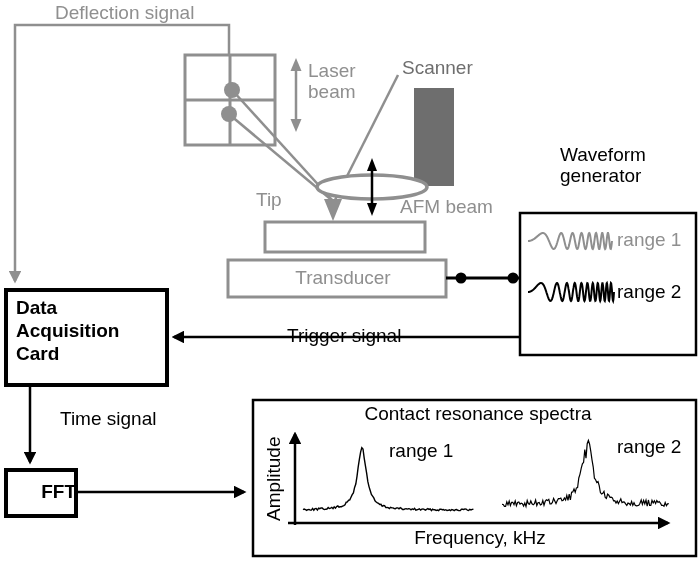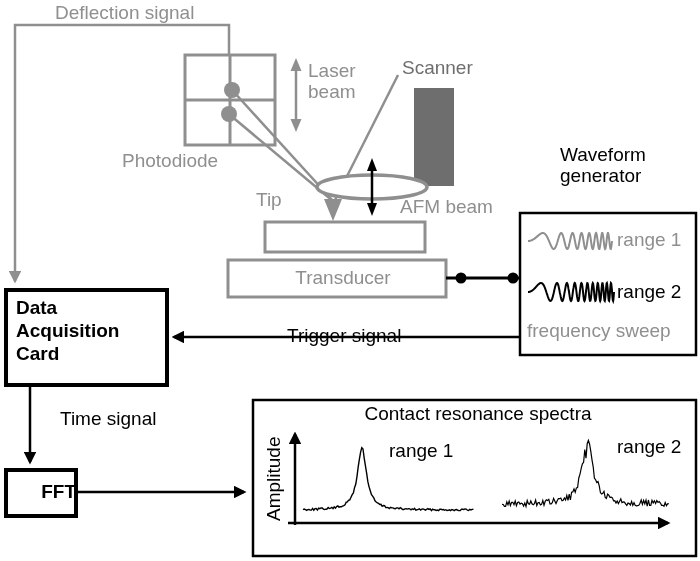--- a/index.html
+++ b/index.html
@@ -90,51 +90,50 @@
 
     <rect x="253" y="400" width="443" height="156" fill="#ffffff" stroke="#000000" stroke-width="2.5"></rect>
     <line x1="295" y1="525" x2="295" y2="434" stroke="#000000" stroke-width="2.5" marker-end="url(#mB)"></line>
     <line x1="288" y1="523" x2="668" y2="523" stroke="#000000" stroke-width="2.5" marker-end="url(#mB)"></line>
     <polyline points="303.0,509.7 304.2,509.0 305.4,509.5 306.6,510.4 307.8,509.7 309.0,509.4 310.2,510.1 311.4,510.1 312.6,508.4 313.8,510.2 315.0,508.6 316.2,508.5 317.4,510.1 318.6,508.1 319.8,508.7 321.0,507.9 322.2,508.0 323.4,509.1 324.6,509.6 325.8,509.2 327.0,509.0 328.2,507.5 329.4,508.5 330.6,508.1 331.8,507.4 333.0,508.7 334.2,506.8 335.4,508.1 336.6,506.5 337.8,505.9 339.0,507.1 340.2,506.8 341.4,506.7 342.6,506.1 343.8,505.6 345.0,504.7 346.2,502.2 347.4,501.9 348.6,500.2 349.8,499.9 351.0,497.3 352.2,494.6 353.4,492.9 354.6,487.4 355.8,484.0 357.0,476.3 358.2,466.8 359.4,459.1 360.6,452.1 361.8,447.6 363.0,449.0 364.2,458.2 365.4,465.6 366.6,472.9 367.8,481.4 369.0,486.6 370.2,490.5 371.4,494.4 372.6,496.1 373.8,497.9 375.0,500.8 376.2,502.0 377.4,502.9 378.6,503.4 379.8,504.5 381.0,504.3 382.2,506.3 383.4,505.5 384.6,505.7 385.8,507.6 387.0,507.4 388.2,507.6 389.4,508.5 390.6,507.3 391.8,507.9 393.0,507.9 394.2,508.5 395.4,508.7 396.6,507.9 397.8,507.9 399.0,508.9 400.2,507.7 401.4,508.4 402.6,509.5 403.8,509.5 405.0,508.9 406.2,508.8 407.4,509.1 408.6,508.6 409.8,508.8 411.0,509.9 412.2,508.8 413.4,509.5 414.6,508.4 415.8,510.1 417.0,509.8 418.2,509.3 419.4,508.8 420.6,510.1 421.8,509.1 423.0,508.9 424.2,509.4 425.4,510.1 426.6,509.3 427.8,508.6 429.0,509.4 430.2,508.8 431.4,510.6 432.6,509.2 433.8,509.8 435.0,509.8 436.2,510.5 437.4,510.1 438.6,510.6 439.8,509.2 441.0,509.2 442.2,509.7 443.4,509.5 444.6,510.3 445.8,509.7 447.0,510.6 448.2,510.3 449.4,509.8 450.6,510.6 451.8,509.5 453.0,509.9 454.2,510.6 455.4,509.7 456.6,509.5 457.8,510.3 459.0,510.6 460.2,510.6 461.4,509.2 462.6,509.3 463.8,509.5 465.0,508.9 466.2,509.1 467.4,510.2 468.6,510.5 469.8,509.3 471.0,509.9 472.2,509.4 473.4,509.2" fill="none" stroke="#000000" stroke-width="1.4"></polyline>
     <polyline points="502.0,504.3 503.2,504.5 504.4,506.3 505.6,506.3 506.8,501.9 508.0,504.7 509.2,501.1 510.4,505.6 511.6,502.4 512.8,502.3 514.0,504.7 515.2,500.9 516.4,505.7 517.6,502.5 518.8,502.0 520.0,504.1 521.2,503.2 522.4,503.7 523.6,506.1 524.8,503.0 526.0,506.4 527.2,500.5 528.4,503.8 529.6,504.2 530.8,500.9 532.0,503.8 533.2,504.8 534.4,503.6 535.6,500.0 536.8,505.5 538.0,502.7 539.2,502.4 540.4,504.9 541.6,504.4 542.8,500.4 544.0,505.2 545.2,501.3 546.4,499.7 547.6,500.4 548.8,499.3 550.0,503.9 551.2,503.8 552.4,502.4 553.6,498.4 554.8,500.9 556.0,503.5 557.2,500.8 558.4,498.7 559.6,498.7 560.8,498.0 562.0,500.8 563.2,500.3 564.4,497.9 565.6,500.0 566.8,495.5 568.0,500.3 569.2,494.0 570.4,499.9 571.6,492.2 572.8,491.9 574.0,488.9 575.2,492.3 576.4,487.9 577.6,487.6 578.8,478.0 580.0,474.1 581.2,468.3 582.4,463.8 583.6,462.3 584.8,449.5 586.0,458.1 587.2,443.7 588.4,440.4 589.6,444.2 590.8,451.3 592.0,459.8 593.2,466.8 594.4,478.2 595.6,479.7 596.8,482.5 598.0,481.6 599.2,485.7 600.4,492.6 601.6,494.0 602.8,493.4 604.0,491.4 605.2,497.5 606.4,498.5 607.6,494.1 608.8,495.2 610.0,497.3 611.2,497.1 612.4,497.9 613.6,500.9 614.8,500.7 616.0,503.1 617.2,501.1 618.4,503.6 619.6,501.3 620.8,498.9 622.0,502.6 623.2,501.9 624.4,502.1 625.6,503.9 626.8,505.4 628.0,503.1 629.2,503.6 630.4,505.0 631.6,501.4 632.8,505.4 634.0,502.7 635.2,505.2 636.4,505.8 637.6,505.7 638.8,505.3 640.0,503.3 641.2,500.0 642.4,504.4 643.6,500.4 644.8,503.8 646.0,500.1 647.2,506.2 648.4,500.0 649.6,505.5 650.8,505.5 652.0,500.3 653.2,502.9 654.4,500.8 655.6,503.5 656.8,500.5 658.0,502.4 659.2,501.6 660.4,503.0 661.6,505.3 662.8,505.3 664.0,506.3 665.2,502.6 666.4,505.6 667.6,503.8 668.8,503.6" fill="none" stroke="#000000" stroke-width="1.2"></polyline>
   </svg>
 
   <div class="lbl gray" style="left:55px; top:2px;">Deflection signal</div>
 
-  <div class="lbl gray" style="left:122px; top:150px;">Photodiode</div>
 
   <div class="lbl gray" style="left:308px; top:60px; width:64px;">Laser beam</div>
 
   <div class="lbl dgray" style="left:402px; top:57px;">Scanner</div>
 
   <div class="lbl gray" style="left:256px; top:189px;text-align:center;">Tip</div>
 
   <div class="lbl gray" style="left:400px; top:196px;">AFM beam</div>
 
 
   <div class="lbl gray center" style="left:228px; top:267px; width:230px;">Transducer</div>
 
   <div class="lbl" style="left:560px; top:144px; width:110px;">Waveform generator</div>
 
   <div class="lbl gray" style="left:617px; top:229px;">range 1</div>
 
   <div class="lbl" style="left:617px; top:281px;">range 2</div>
 
-  <div class="lbl gray" style="left:527px; top:320px;">frequency sweep</div>
 
   <div class="lbl" style="left:287px; top:309px;margin-top:16px;">Trigger signal</div>
 
   <div class="lbl bold" style="left:16px; top:297px; width:142px; line-height:1.2;">Data Acquisition Card</div>
 
   <div class="lbl" style="left:60px; top:408px;">Time signal</div>
 
   <div class="lbl bold center" style="left:6px; top:481px; width:70px;text-align:right;">FFT</div>
 
   <div class="lbl center" style="left:263px; top:403px; width:430px;">Contact resonance spectra</div>
 
   <div class="lbl rot" style="left:263px; top:521px;">Amplitude</div>
 
+  <div class="lbl center" style="left:355px; top:527px; width:250px;">Frequency, kHz</div>
 
   <div class="lbl" style="left:389px; top:440px;">range 1</div>
 
   <div class="lbl" style="left:617px; top:436px;">range 2</div>
 
 </div>
 
 </body></html>

